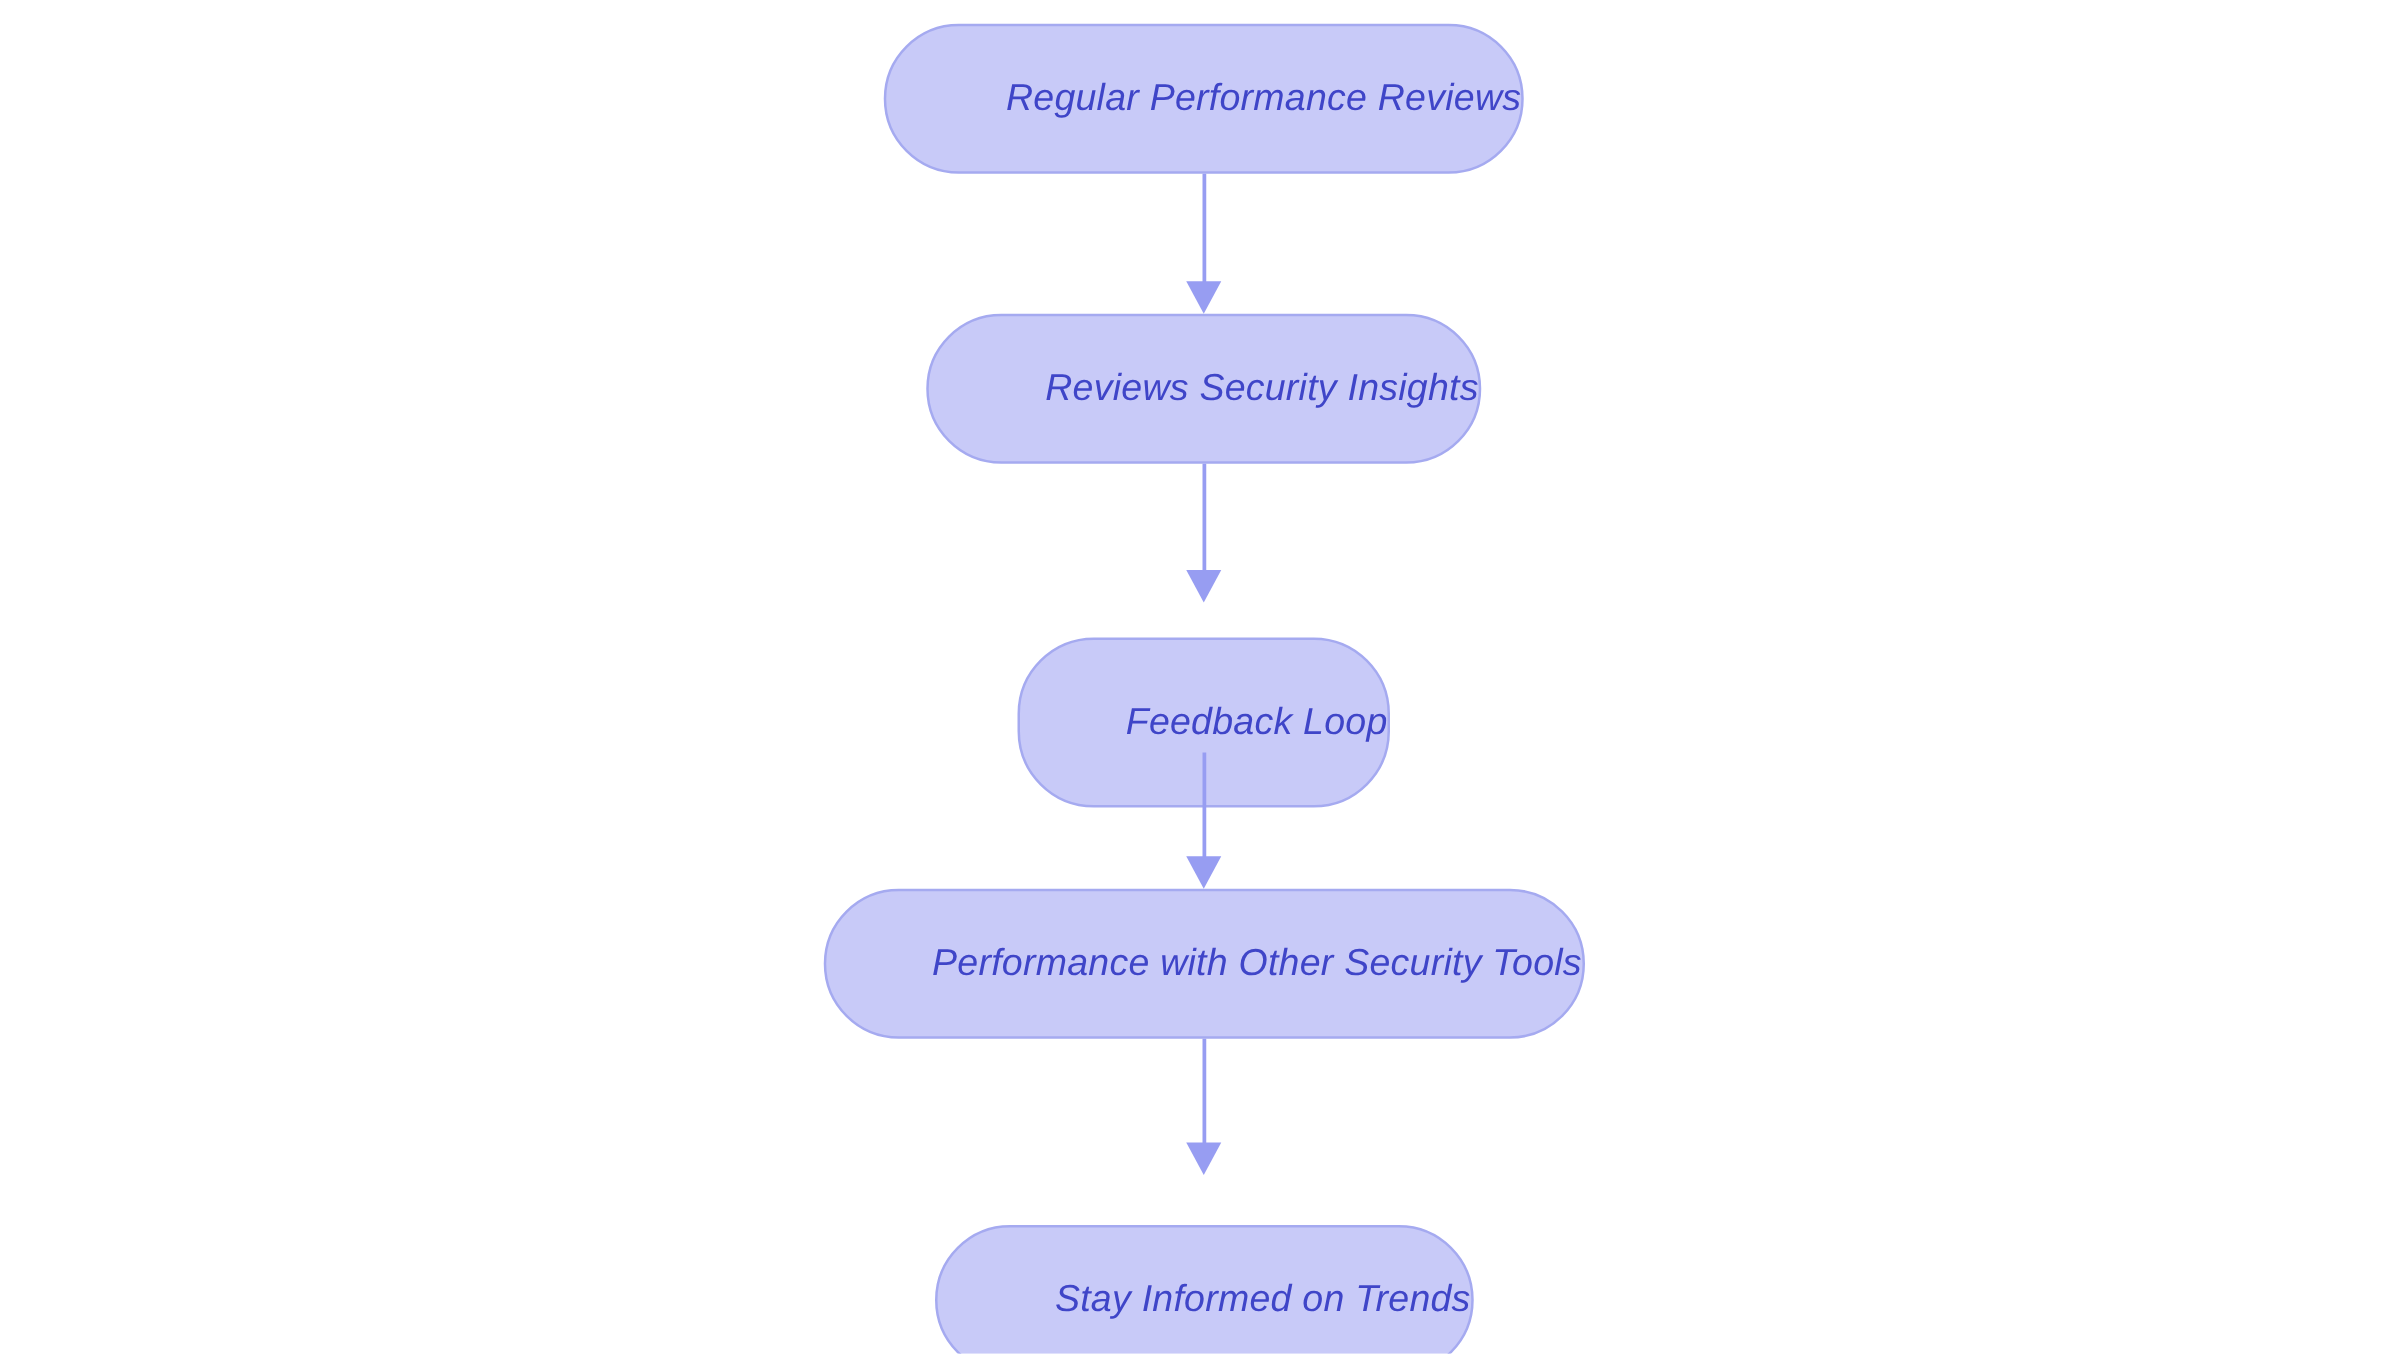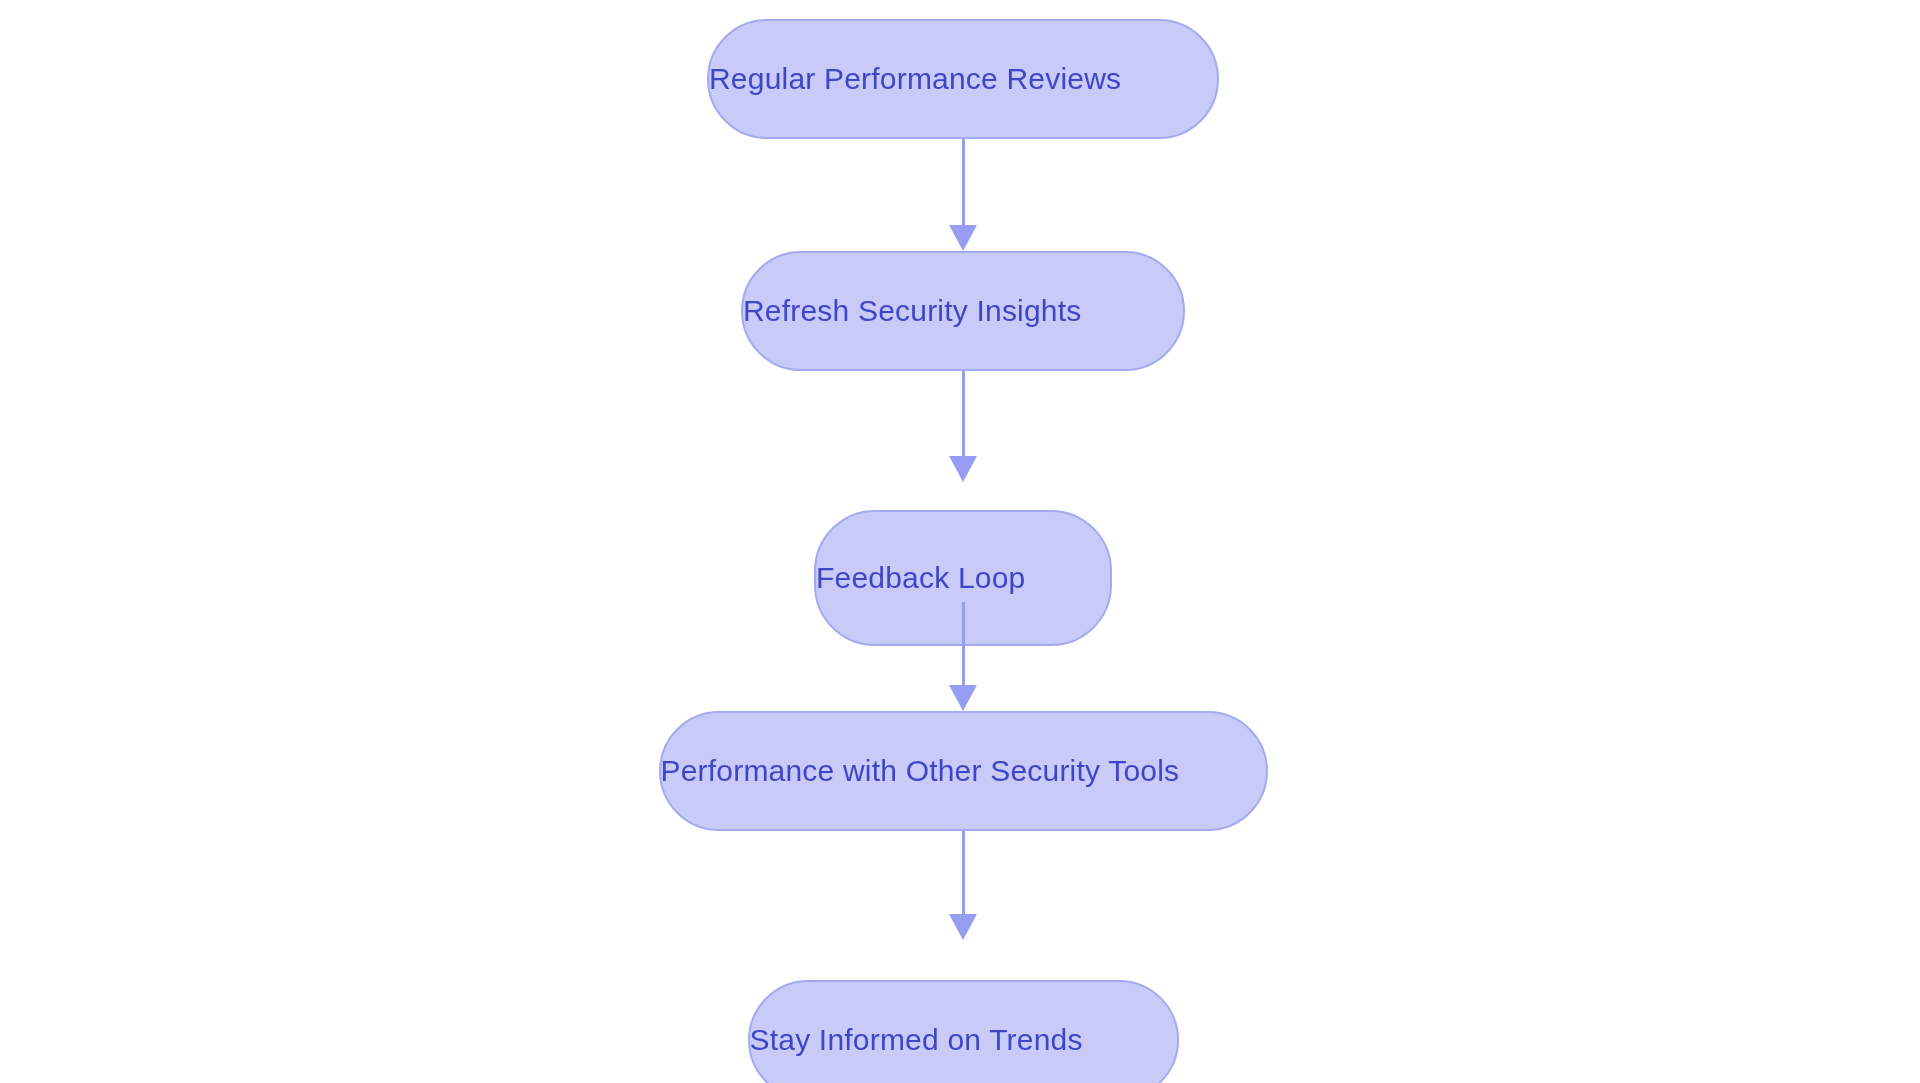--- a/index.html
+++ b/index.html
@@ -17,21 +17,22 @@
   }
   .flow-node {
     position: absolute;
     height: 120px;
     border-radius: 61px;
     background: var(--node-fill);
     border: 2px solid var(--node-border);
     box-sizing: border-box;
     display: flex;
     align-items: center;
-    justify-content: flex-start;
+    justify-content: flex-end;
+    font-style: italic;
   }
   .flow-node .node-label {
     color: var(--node-text);
     font-size: 30px;
     letter-spacing: 0.2px;
     white-space: nowrap;
     text-align: center;
   }
   .arrow-line {
     position: absolute;
@@ -48,21 +49,21 @@
   }
 </style>
 </head>
 <body>
 
 <div class="canvas" style="--bg: #ffffff; --node-fill: #c8caf8; --node-border: #a5aaf0; --node-text: #3f45c8; --arrow: #979df2;">
     <div class="flow-node" style="left: 707px; top: 19px; width: 512px; height: 120px;">
     <span class="node-label">Regular Performance Reviews</span>
   </div>
     <div class="flow-node" style="left: 741px; top: 251px; width: 444px; height: 120px;">
-    <span class="node-label">Refresh Security Insights</span>
+    <span class="node-label">Reviews Security Insights</span>
   </div>
     <div class="flow-node" style="left: 814px; top: 510px; width: 298px; height: 136px;">
     <span class="node-label">Feedback Loop</span>
   </div>
     <div class="flow-node" style="left: 658.5px; top: 711px; width: 609px; height: 120px;">
     <span class="node-label">Performance with Other Security Tools</span>
   </div>
     <div class="flow-node" style="left: 747.5px; top: 940px; width: 431px; height: 120px; margin-top: 40px;">
     <span class="node-label">Stay Informed on Trends</span>
   </div>

